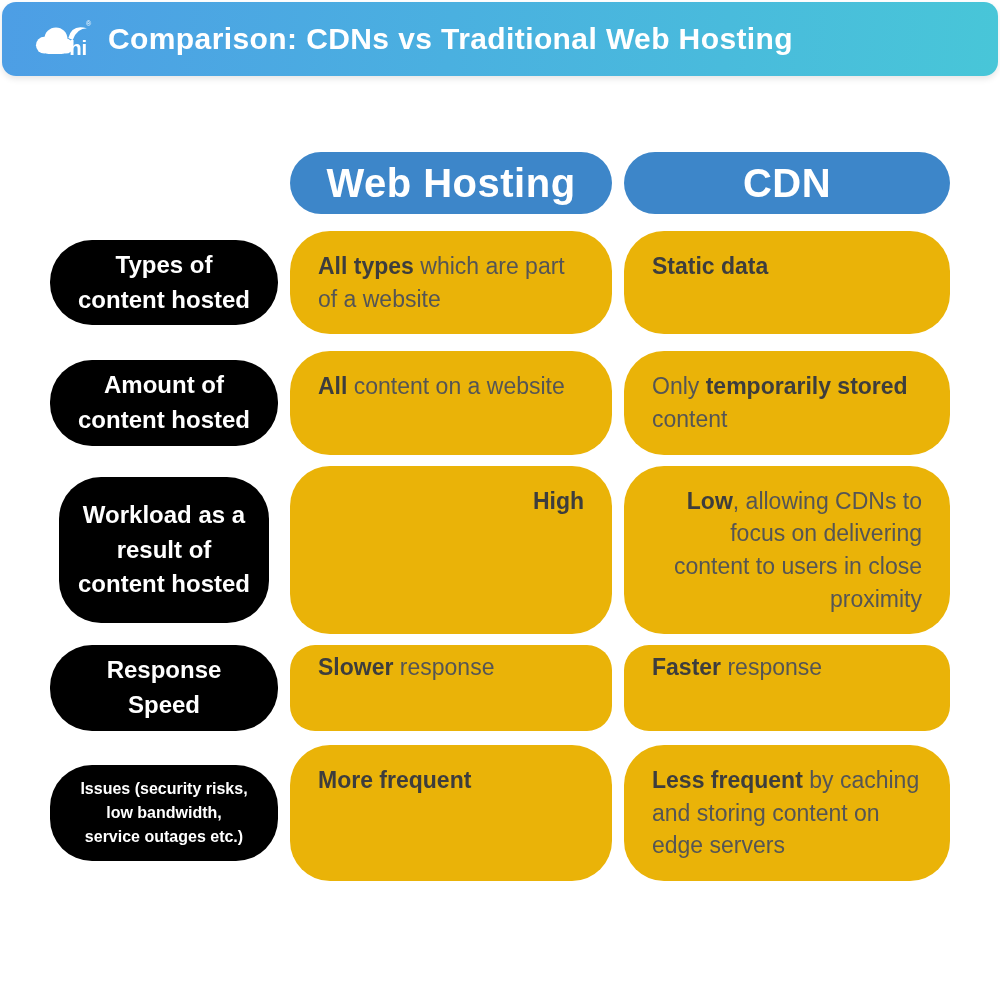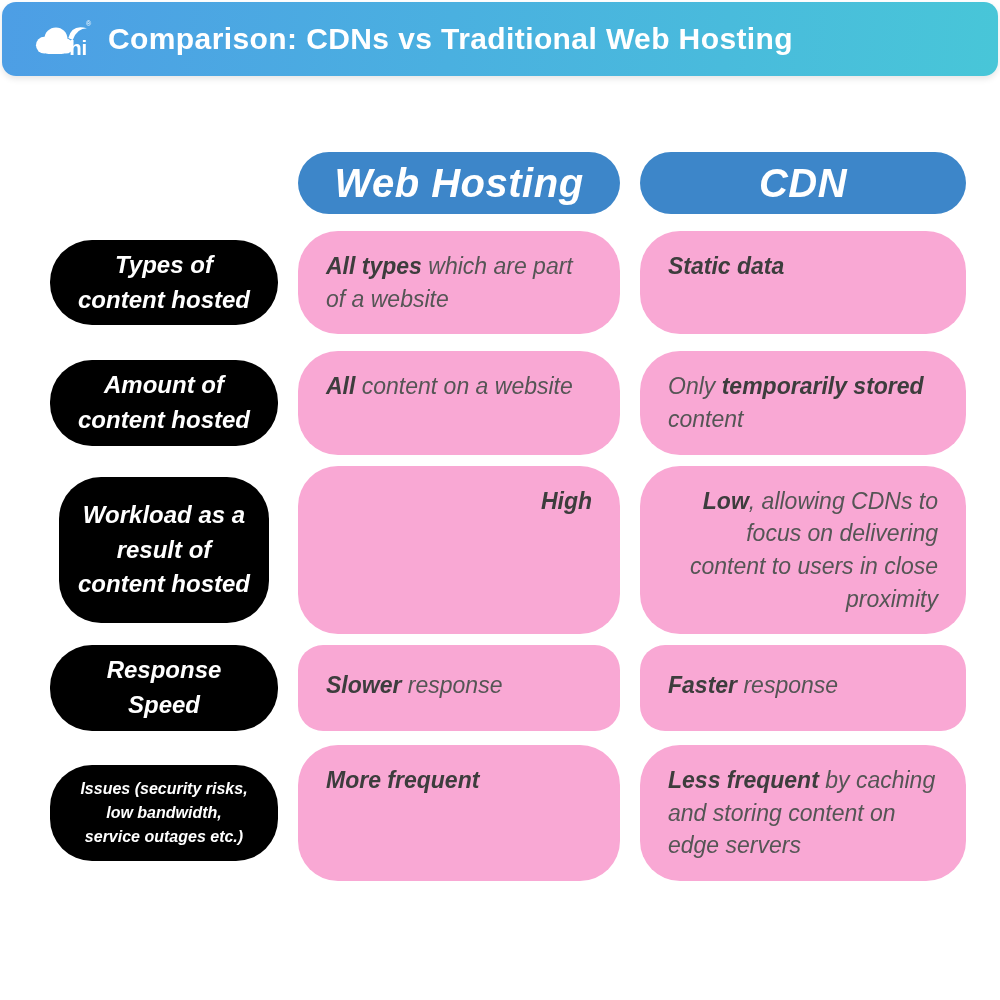--- a/index.html
+++ b/index.html
@@ -24,23 +24,22 @@
   .topbar h1 {
     color: #ffffff; font-size: 30px; font-weight: 700; letter-spacing: 0.4px;
     white-space: nowrap;
   }
 
   
   .table { position: absolute; left: 50px; top: 152px; width: 900px; }
   .row {
     display: grid;
     grid-template-columns: 228px 322px 326px;
-    column-gap: 20px;
+    column-gap: 12px;
     align-items: center;
-    font-style: italic;
   }
   .head-row { margin-bottom: 17px; height: 62px; align-items: stretch; }
   .row-1 { margin-bottom: 17px; }
   .row-2 { margin-bottom: 11px; }
   .row-3 { margin-bottom: 11px; }
   .row-4 { margin-bottom: 17px; }
   .row-5 { margin-bottom: 14px; }
 
   .col-pill {
     background: #3d86c9; color: #ffffff;
@@ -55,31 +54,31 @@
     background: #000000; color: #ffffff;
     border-radius: 42px;
     font-size: 24px; font-weight: 700; line-height: 1.45;
     text-align: center; white-space: pre-line;
     padding: 8px 18px;
   }
   .row-3 .label-pill { padding: 21px 18px; width: 92%; margin: 0 auto; }
   .row-6 .label-pill { font-size: 16px; line-height: 1.5; padding: 12px 12px; }
 
   .cell {
-    background: #f9a8d4;
+    background: #eab308;
     border-radius: 40px;
     padding: 19px 28px;
     font-size: 23px; color: #555555; line-height: 1.42;
     align-self: stretch;
   }
   .row-1 .cell { min-height: 86px; }
   .row-2 .cell { min-height: 84px; }
   .row-3 .cell { min-height: 163px; text-align: right; }
   .row-4 .cell { min-height: 88px; }
-  .row-5 .cell { min-height: 49px; padding-top: 24px; padding-bottom: 10px; border-radius: 25px; }
+  .row-5 .cell { min-height: 49px; padding-top: 6px; padding-bottom: 10px; border-radius: 25px; }
   .row-6 .cell { min-height: 120px; }
 
   .cell .b { font-weight: 700; color: #3d3d3d; }
 </style>
 </head>
 <body>
 
 <div class="page">
 
   <header class="topbar">

